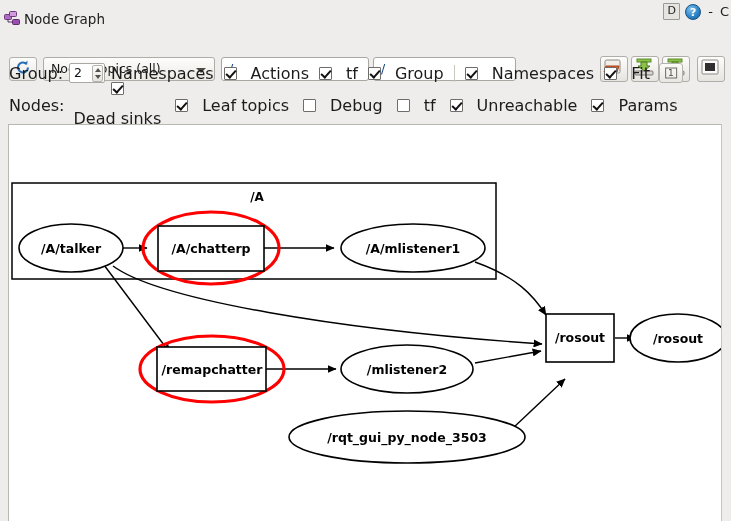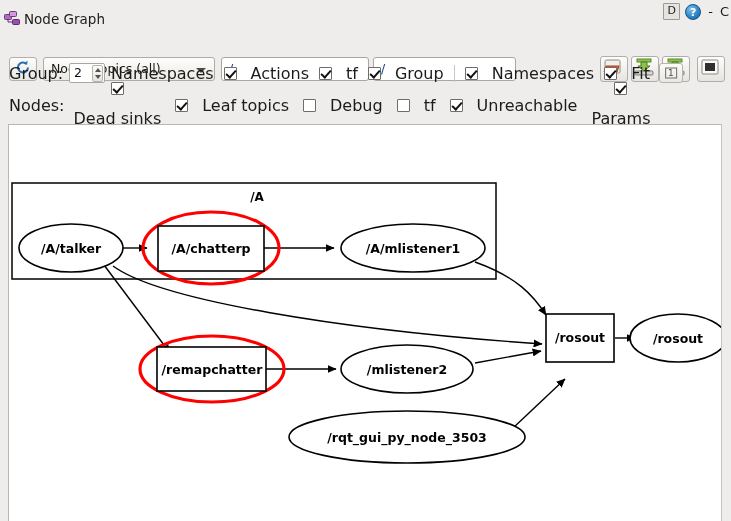--- a/index.html
+++ b/index.html
@@ -251,21 +251,21 @@
       <span class="lbl">Debug</span>
     </span>
     <span class="chk-item" style="margin-left:14px;">
       <span class="cbx"></span>
       <span class="lbl">tf</span>
     </span>
     <span class="chk-item" style="margin-left:14px;">
       <span class="cbx on"></span>
       <span class="lbl">Unreachable</span>
     </span>
-    <span class="chk-item" style="margin-left:14px;flex-direction:column;">
+    <span class="chk-item" style="margin-left:14px;">
       <span class="cbx on"></span>
       <span class="lbl">Params</span>
     </span>
   </div>
 
   <div class="canvas">
     <svg width="712" height="396" viewBox="0 0 712 396">
       <defs>
         <marker id="ah" markerWidth="9" markerHeight="8" refX="8.4" refY="4" orient="auto" markerUnits="userSpaceOnUse">
           <path d="M0,0 L9,4 L0,8 z" fill="#000"></path>

